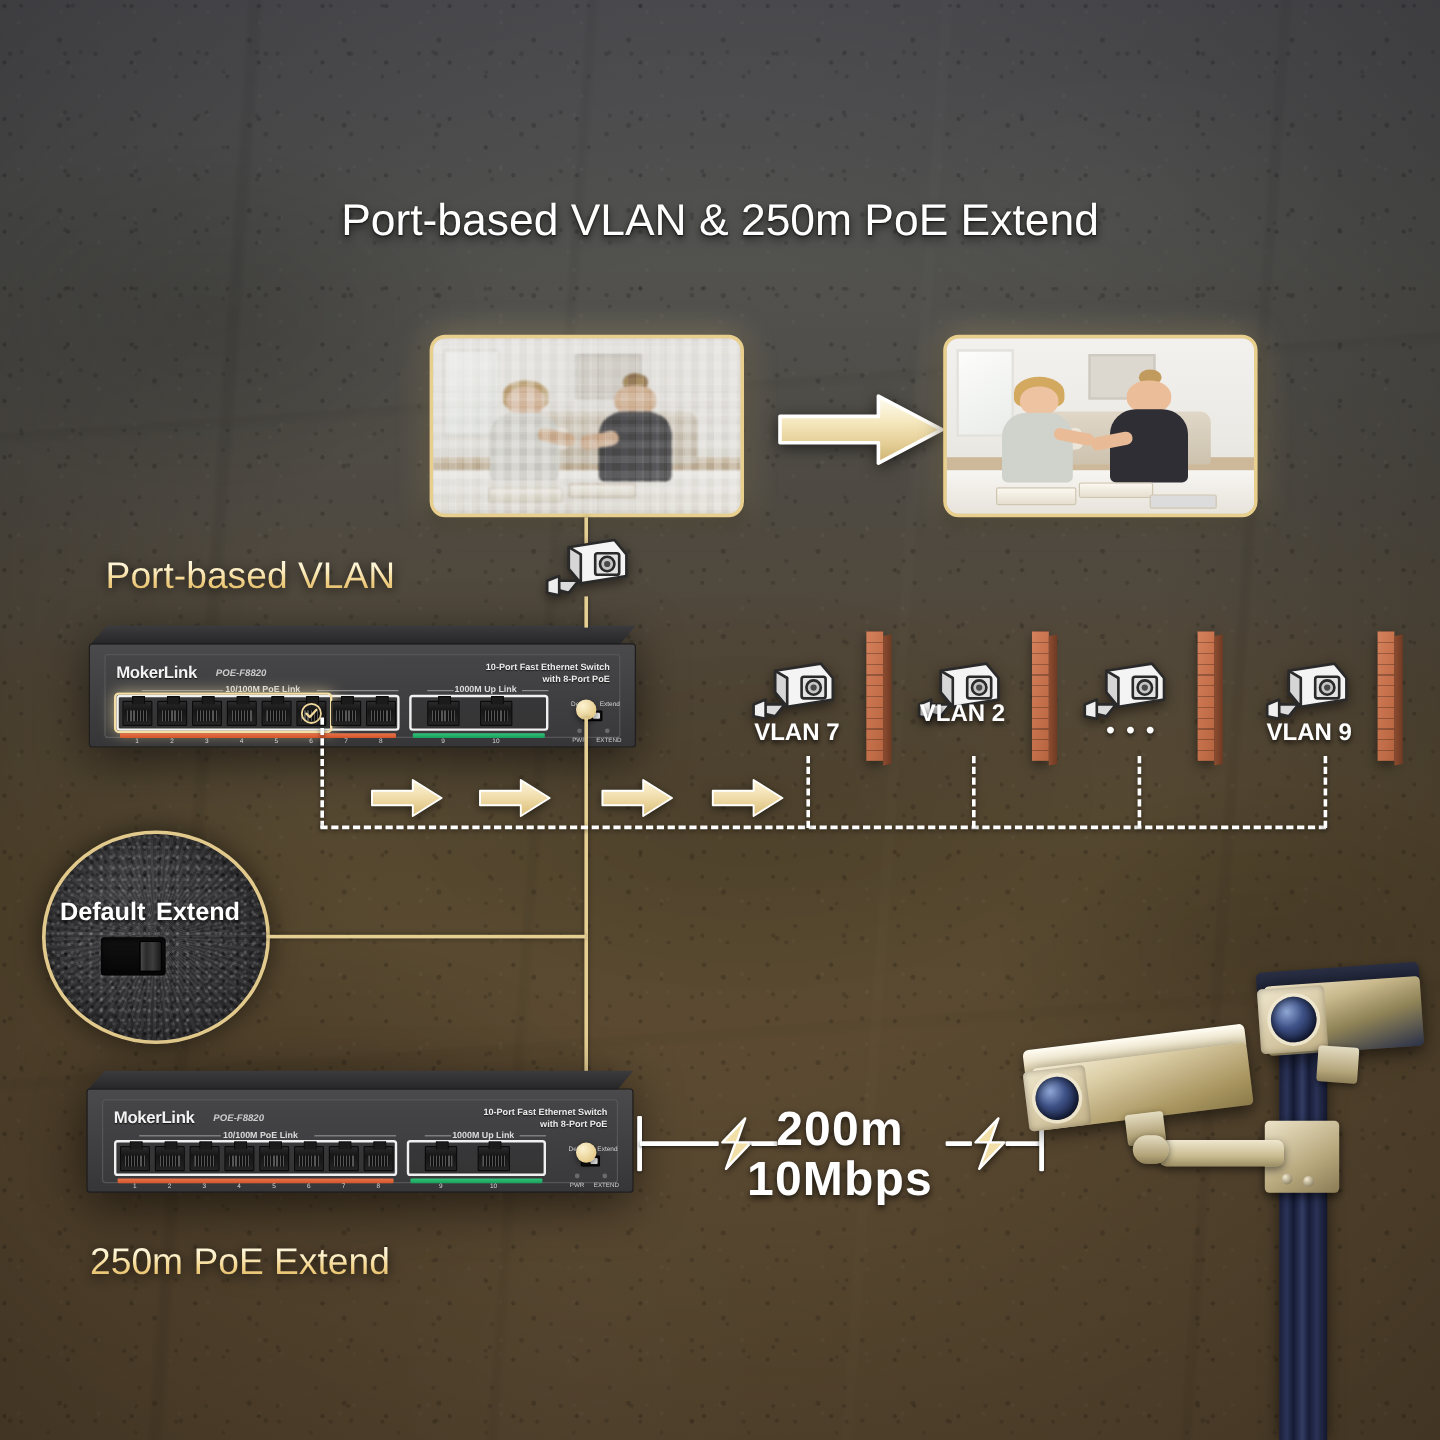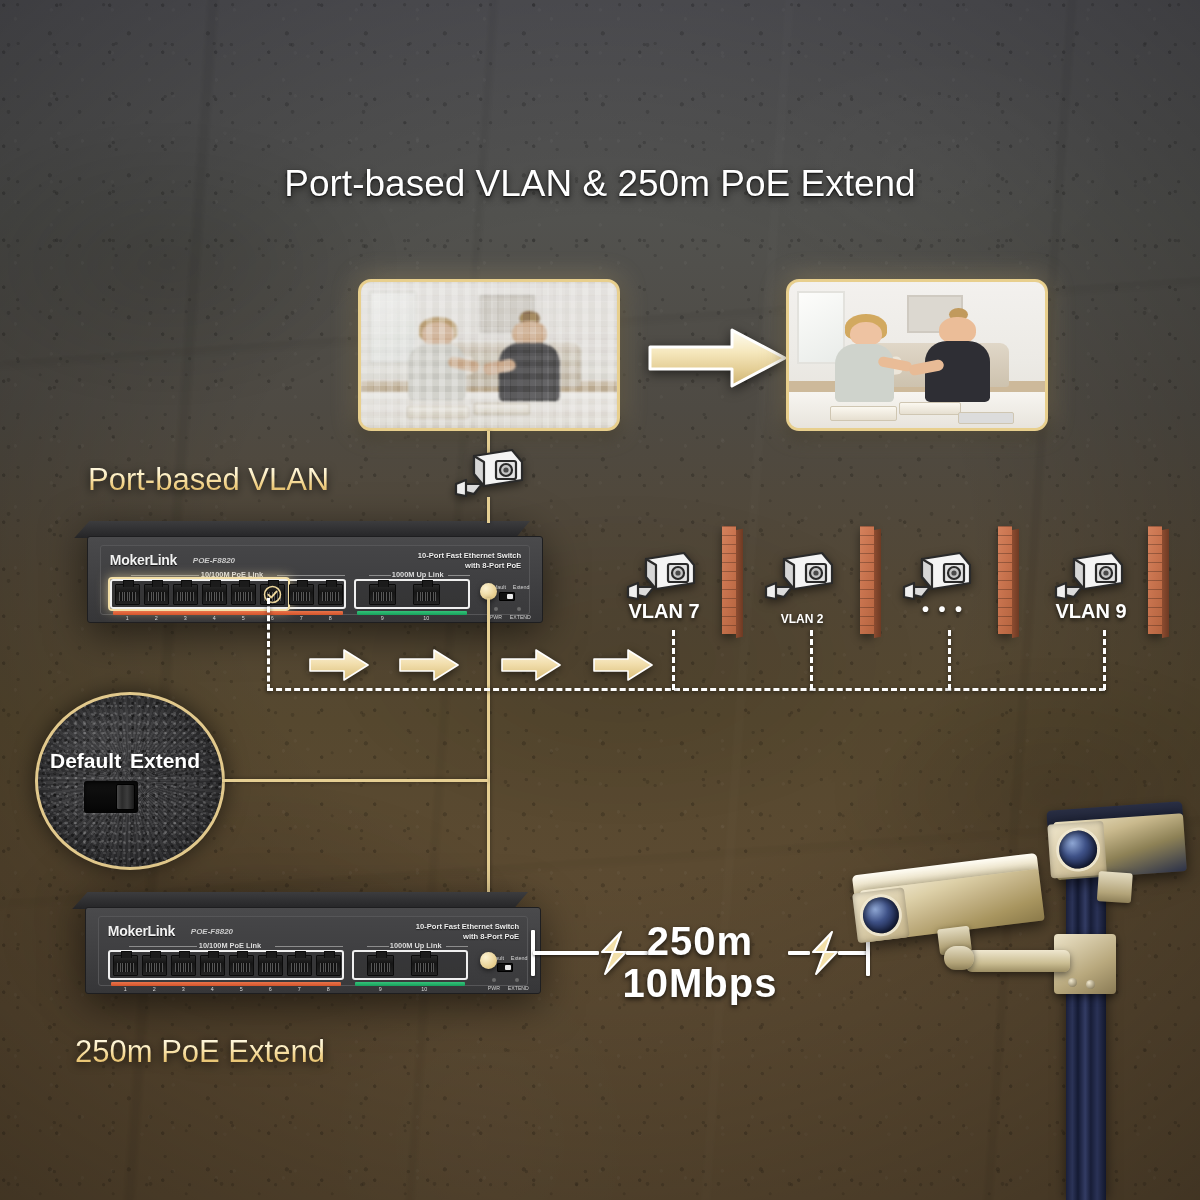--- a/index.html
+++ b/index.html
@@ -118,21 +118,20 @@
   .sw-top{
     position:absolute; left:0; top:0; width:100%; height:17%;
     background:linear-gradient(to bottom,#3c3c3e 0%,#2e2e30 60%,#242426 100%);
     clip-path:polygon(0 100%, 3.4% 0, 100% 0, 96.8% 100%);
   }
   .sw-face{
     position:absolute; left:0; bottom:0; width:100%; height:85%;
     background:linear-gradient(to bottom,#4a4a4c 0%,#424244 42%,#363638 100%);
     border-radius:3px;
     border:1px solid #1e1e20;
-    margin-left:13px;
   }
   .sw-inner{
     position:absolute; left:2.6%; top:9%; right:2.6%; bottom:8%;
     background:linear-gradient(to bottom,#454547,#3a3a3c);
     border:1px solid #565658; border-radius:3px;
   }
   .brand{ position:absolute; color:#f2f2f2; font-weight:bold; letter-spacing:-.3px;
           text-shadow:0 1px 1px rgba(0,0,0,.8); white-space:nowrap; }
   .model{ position:absolute; color:#cbcbcb; font-style:italic; font-weight:bold; white-space:nowrap; }
   .spec { position:absolute; color:#ededed; font-weight:bold; text-align:right;
@@ -509,21 +508,21 @@
     <g stroke="#2a2a2a" stroke-width="2.2" stroke-linejoin="round">
       <path d="M22,14 L60,8 L70,20 L70,38 L32,44 L22,32 Z" fill="#f4f4f4"></path>
       <path d="M22,14 L22,32 L32,44 L32,20 Z" fill="#d6d6d6"></path>
       <rect x="44" y="19" width="20" height="18" rx="2" fill="#e2e2e2"></rect>
       <circle cx="54" cy="28" r="6" fill="#c4c4c4"></circle>
       <circle cx="54" cy="28" r="2.6" fill="#4a4a4a" stroke="none"></circle>
       <path d="M30,42 L22,52 L14,50 L12,42 Z" fill="#dcdcdc"></path>
       <path d="M4,42 L14,38 L14,54 L4,52 Z" fill="#f0f0f0"></path>
     </g>
   </svg>
-  <div class="vlan-cap" style="left:743px; top:612px; width:118px; font-size:12px;">VLAN 2</div>
+  <div class="vlan-cap" style="left:743px; top:584px; width:118px; font-size:20px;">VLAN 2</div>
   <div class="brick" style="left:860px; top:526px; width:14px; height:108px;"></div>
 
   <svg class="cam-ico" style="left:900px; top:545px;" width="78" height="60" viewBox="0 0 78 60">
     <g stroke="#2a2a2a" stroke-width="2.2" stroke-linejoin="round">
       <path d="M22,14 L60,8 L70,20 L70,38 L32,44 L22,32 Z" fill="#f4f4f4"></path>
       <path d="M22,14 L22,32 L32,44 L32,20 Z" fill="#d6d6d6"></path>
       <rect x="44" y="19" width="20" height="18" rx="2" fill="#e2e2e2"></rect>
       <circle cx="54" cy="28" r="6" fill="#c4c4c4"></circle>
       <circle cx="54" cy="28" r="2.6" fill="#4a4a4a" stroke="none"></circle>
       <path d="M30,42 L22,52 L14,50 L12,42 Z" fill="#dcdcdc"></path>
@@ -621,21 +620,21 @@
 
   <div class="gold-head" style="left:75px; top:1034px;">250m PoE Extend</div>
 
   <div class="dim-tick" style="left:531px; top:930px; height:46px;"></div>
   <div class="dim-rule" style="left:533px; top:951px; width:66px;"></div>
   <svg class="bolt" style="left:593px; top:930px;" width="40" height="46" viewBox="0 0 40 46">
     <path d="M28,2 L9,22 L20,22 L12,44 L33,22 L21,22 Z" fill="#f2dfa8" stroke="#ffffff" stroke-width="2" stroke-linejoin="round"></path>
   </svg>
   <div class="dim-rule" style="left:626px; top:951px; width:22px;"></div>
 
-  <div class="dim-cap" style="left:598px; top:919px; width:204px; font-size:40px;">250m</div>
+  <div class="dim-cap" style="left:598px; top:919px; width:204px; font-size:40px;">200m</div>
   <div class="dim-cap" style="left:598px; top:961px; width:204px; font-size:40px;">10Mbps</div>
 
   <div class="dim-rule" style="left:788px; top:951px; width:22px;"></div>
   <svg class="bolt" style="left:804px; top:930px;" width="40" height="46" viewBox="0 0 40 46">
     <path d="M28,2 L9,22 L20,22 L12,44 L33,22 L21,22 Z" fill="#f2dfa8" stroke="#ffffff" stroke-width="2" stroke-linejoin="round"></path>
   </svg>
   <div class="dim-rule" style="left:838px; top:951px; width:32px;"></div>
   <div class="dim-tick" style="left:866px; top:930px; height:46px;"></div>
 
   <div class="bigcam" style="left:848px; top:796px; width:340px; height:404px;">

